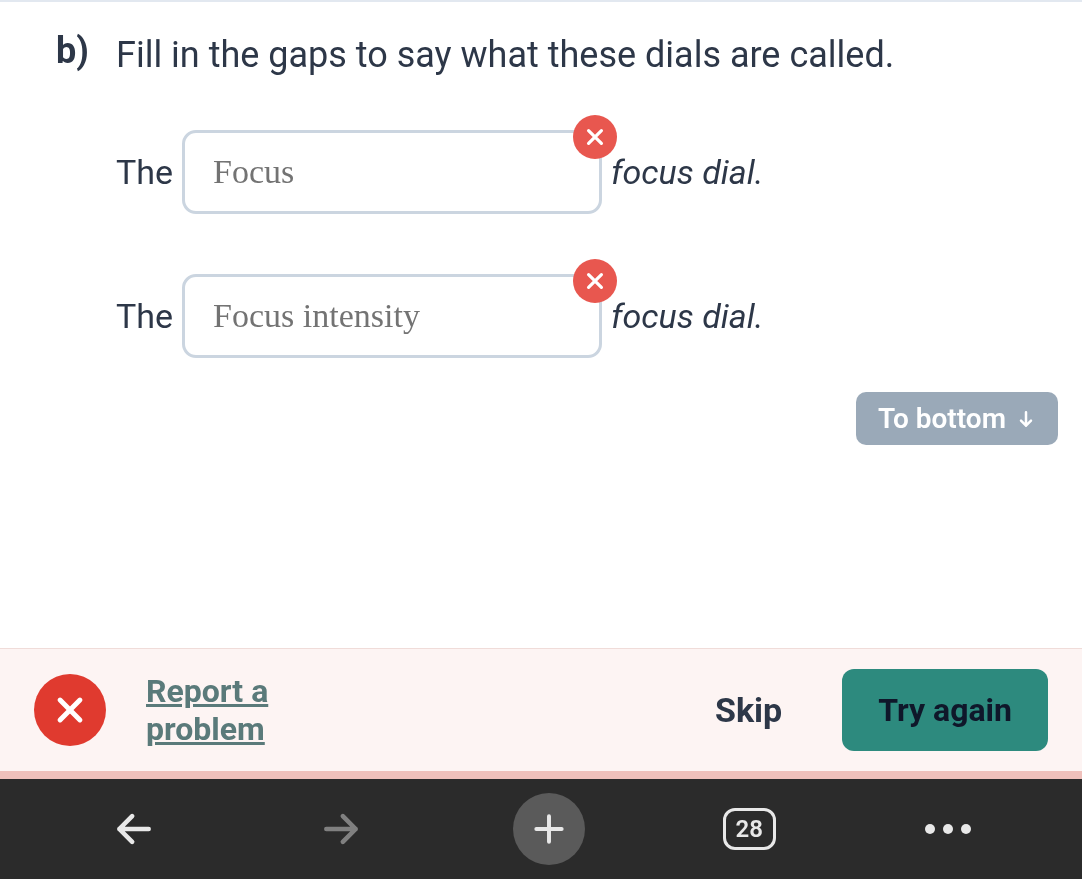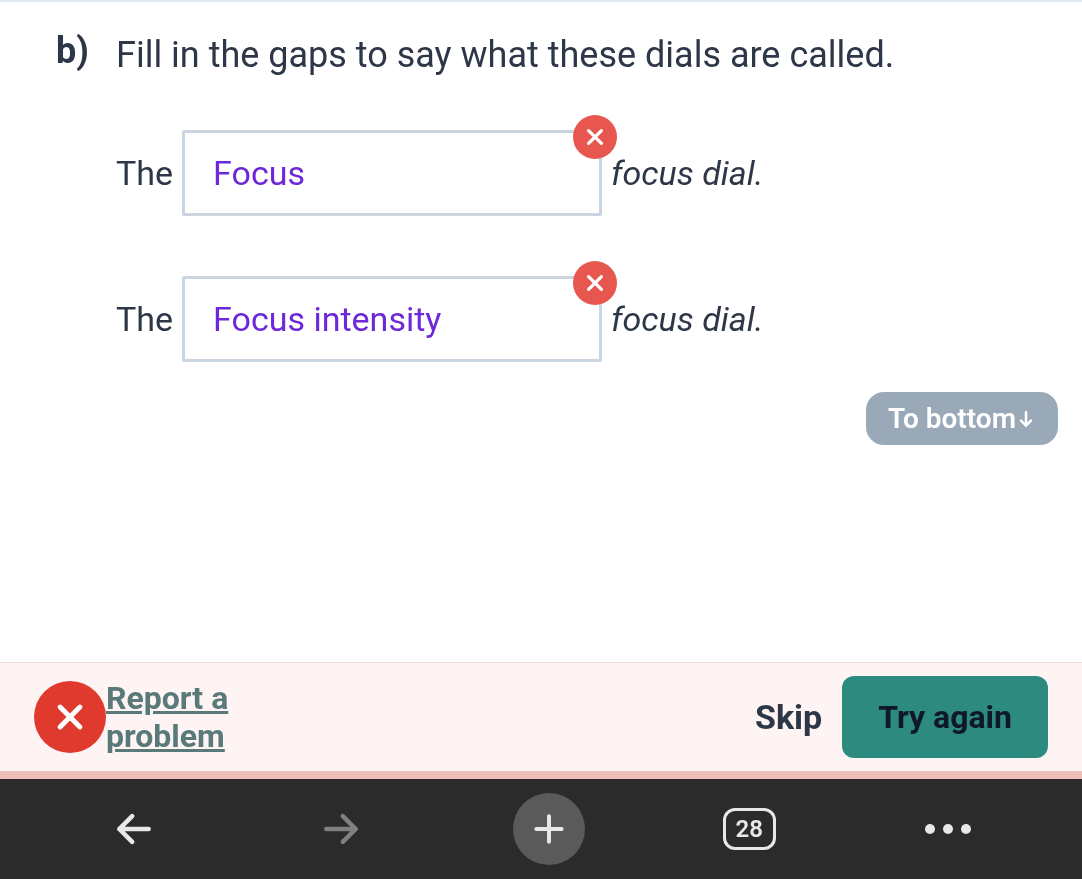--- a/index.html
+++ b/index.html
@@ -6,27 +6,27 @@
   html, body { width: 1082px; height: 879px; font-family: -apple-system, BlinkMacSystemFont, "Segoe UI", Roboto, sans-serif; overflow: hidden; background: #fff; color: #2d3748; }
   .page { width: 100%; height: 100%; display: flex; flex-direction: column; }
   .top-rule { height: 2px; background: #e2e8f0; width: 100%; }
   .content { flex: 1; position: relative; padding: 28px 40px 20px 56px; }
   .question-row { display: flex; align-items: flex-start; gap: 20px; margin-bottom: 50px; }
   .q-marker { font-weight: 700; font-size: 36px; color: #2d3748; min-width: 40px; }
   .q-text { font-size: 36px; line-height: 1.4; color: #2d3748; }
   .gap-block { margin-left: 60px; margin-top: 10px; }
   .gap-line { display: flex; align-items: center; gap: 9px; margin-bottom: 60px; position: relative; }
   .lead { font-size: 34px; color: #2d3748; }
-  .answer-box { position: relative; border: 3px solid #cbd5e0; border-radius: 2px; padding: 20px 28px; min-width: 420px; font-size: 34px; color: #6d28d9; background: #fff; }
+  .answer-box { position: relative; border: 3px solid #cbd5e0; border-radius: 14px; padding: 20px 28px; min-width: 420px; font-size: 34px; color: #737373; background: #fff; font-family: Liberation Serif, serif; }
   .x-badge { position: absolute; top: -18px; right: -18px; width: 44px; height: 44px; border-radius: 50%; background: #e8574f; display: flex; align-items: center; justify-content: center; }
   .x-badge svg { width: 22px; height: 22px; }
   .trail { font-size: 34px; color: #2d3748; font-style: italic; }
-  .to-bottom { position: absolute; right: 24px; top: 390px; background: rgba(120,140,160,0.75); color: #fff; font-size: 28px; font-weight: 600; padding: 10px 22px; border-radius: 18px; display: flex; align-items: center; gap: 0; }
+  .to-bottom { position: absolute; right: 24px; top: 390px; background: rgba(120,140,160,0.75); color: #fff; font-size: 28px; font-weight: 600; padding: 10px 22px; border-radius: 10px; display: flex; align-items: center; gap: 10px; }
   .to-bottom svg { width: 20px; height: 20px; }
-  .footer-bar { background: #fdf4f3; border-top: 1px solid #f0dcd9; padding: 13px 34px; display: flex; align-items: center; }
+  .footer-bar { background: #fdf4f3; border-top: 1px solid #f0dcd9; padding: 20px 34px; display: flex; align-items: center; gap: 40px; }
   .footer-x { width: 72px; height: 72px; border-radius: 50%; background: #e03a2f; display: flex; align-items: center; justify-content: center; flex-shrink: 0; }
   .footer-x svg { width: 34px; height: 34px; }
   .report { font-size: 32px; font-weight: 700; color: #5a7a7a; text-decoration: underline; line-height: 1.2; max-width: 200px; }
   .spacer { flex: 1; }
   .skip { font-size: 34px; font-weight: 700; color: #2d3748; padding: 10px 20px; cursor: pointer; }
   .try-again { background: #2d8a7e; color: #0f172a; font-size: 32px; font-weight: 700; padding: 22px 36px; border-radius: 12px; cursor: pointer; }
   .progress-strip { height: 8px; background: linear-gradient(to right, #efc0bb 0%, #efc0bb 100%); }
   .nav-bar { background: #2b2b2b; height: 100px; display: flex; align-items: center; justify-content: space-around; padding: 0 30px; }
   .nav-btn { display: flex; align-items: center; justify-content: center; width: 70px; height: 70px; color: #e8e8e8; cursor: pointer; }
   .nav-btn svg { width: 44px; height: 44px; }

